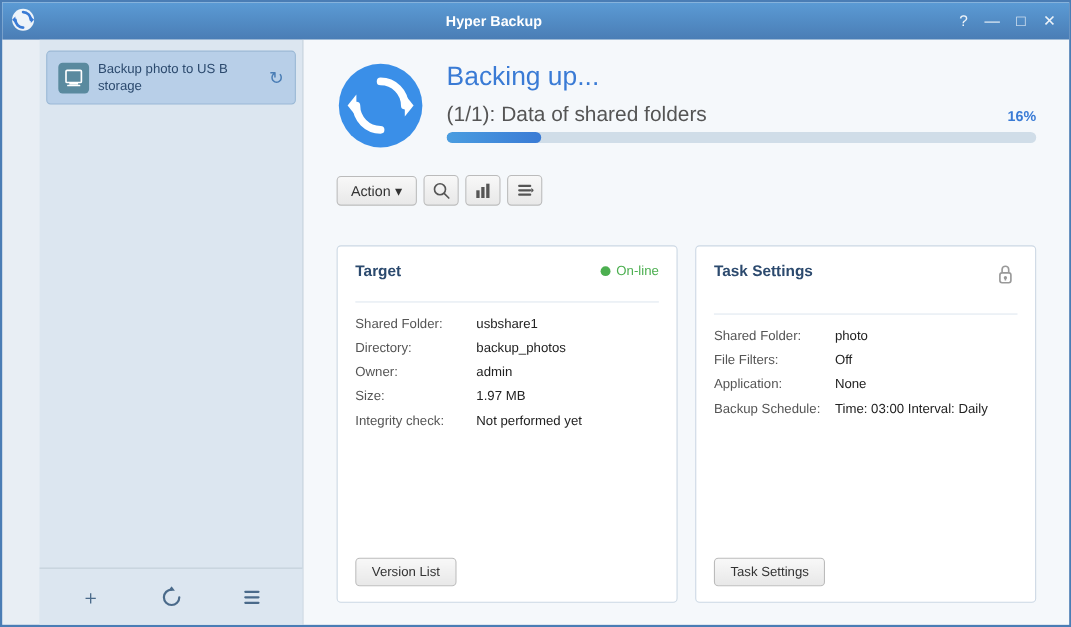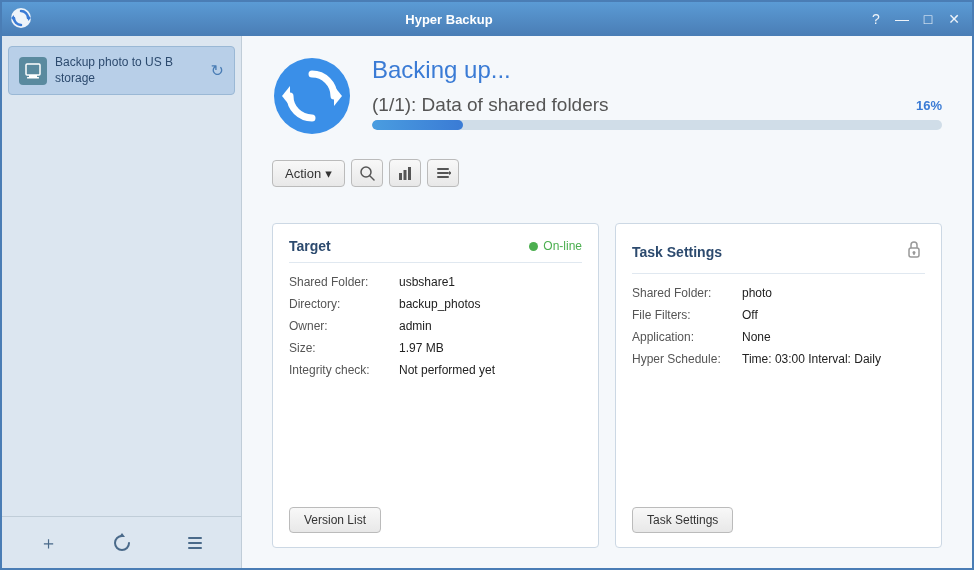--- a/index.html
+++ b/index.html
@@ -58,20 +58,21 @@
     }
 
     
     .sidebar {
       width: 240px;
       background: #dce6f0;
       border-right: 1px solid #c0cdd8;
       display: flex;
       flex-direction: column;
       flex-shrink: 0;
+      margin-left: 34px;
     }
     .sidebar-list {
       flex: 1;
       padding: 8px 0;
     }
     .sidebar-item {
       display: flex;
       align-items: center;
       padding: 8px 10px;
       cursor: pointer;
@@ -233,24 +234,23 @@
       flex: 1;
       background: white;
       border: 1px solid #ccd8e4;
       border-radius: 4px;
       padding: 14px 16px;
       display: flex;
       flex-direction: column;
     }
     .panel-header {
       display: flex;
-      align-items: center;
       justify-content: space-between;
       margin-bottom: 12px;
-      padding-bottom: 8px;
+      padding-bottom: 20px;
       border-bottom: 1px solid #e0e8f0;
     }
     .panel-title {
       font-size: 14px;
       font-weight: 600;
       color: #2c4a6e;
     }
     .status-dot {
       display: flex;
       align-items: center;
@@ -466,21 +466,21 @@
           </div>
           <div class="panel-row">
             <span class="panel-row-label">File Filters:</span>
             <span class="panel-row-value">Off</span>
           </div>
           <div class="panel-row">
             <span class="panel-row-label">Application:</span>
             <span class="panel-row-value">None</span>
           </div>
           <div class="panel-row">
-            <span class="panel-row-label">Hyper Schedule:</span>
+            <span class="panel-row-label">Backup Schedule:</span>
             <span class="panel-row-value">Time: 03:00 Interval: Daily</span>
           </div>
         </div>
         <div class="panel-footer">
           <button class="btn-panel">Task Settings</button>
         </div>
       </div>
     </div>
   </div>
 </div>

